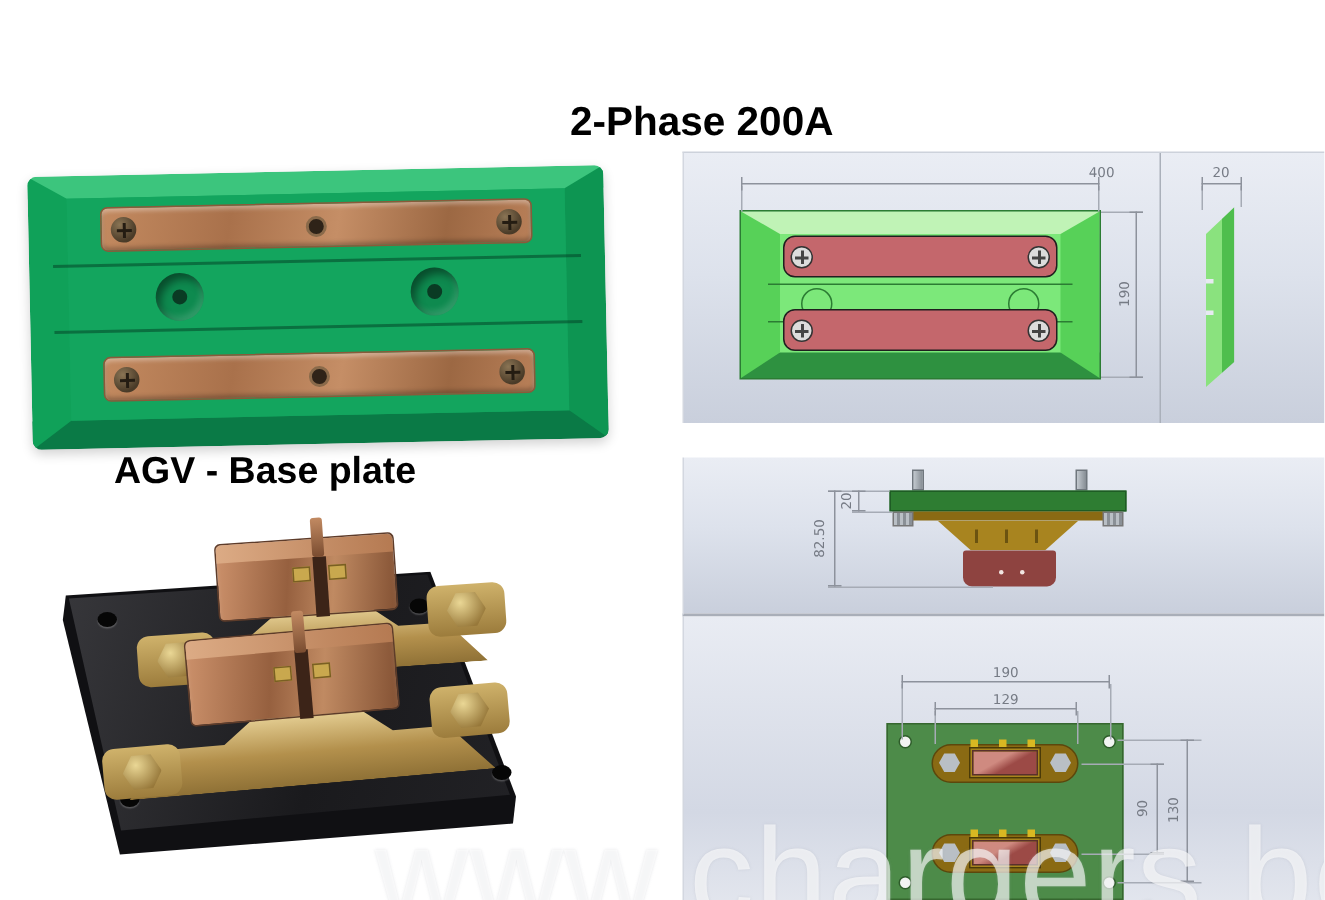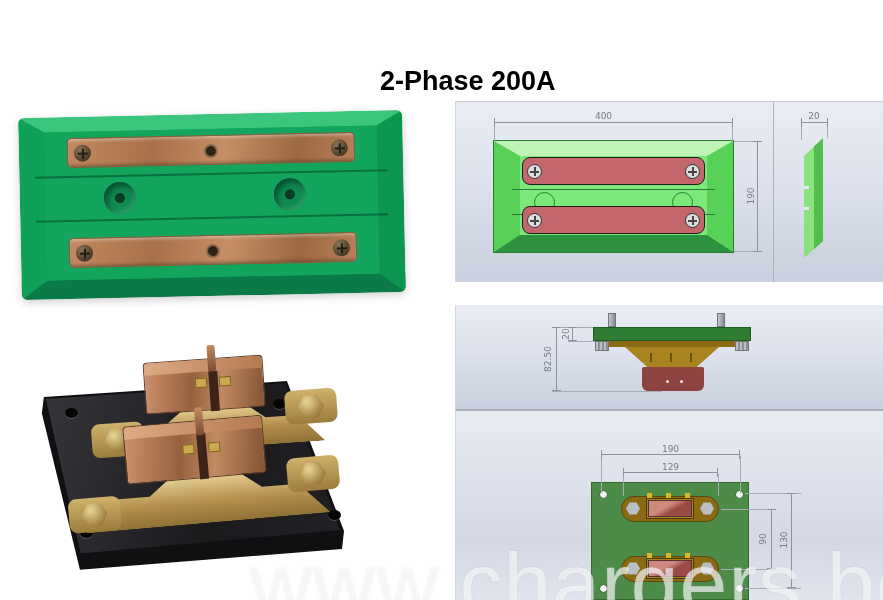--- a/index.html
+++ b/index.html
@@ -149,20 +149,21 @@
         <span class="cu-screw" style="left:6px;">
             <i></i>
           </span>
         <span class="cu-screw" style="right:6px;">
             <i></i>
           </span>
         <span class="cu-hole"></span>
       </div>
     </div>
   </div>
+  <div class="photo-label" style="left:76px;top:252px;">AGV - Base plate</div>
 
   <div class="photo-coll">
     <div class="cp-sil"></div>
     <div class="cp-top"></div>
     <div class="cp-hole" style="left:45px;top:66px;"></div>
     <div class="cp-hole" style="left:253px;top:57px;"></div>
     <div class="cp-hole" style="left:308px;top:168px;"></div>
     <div class="cp-hole" style="left:60px;top:186px;"></div>
 
     <div class="asm" style="left:88px;top:16px;width:215px;height:105px;transform:rotate(-4deg);">
@@ -220,21 +221,21 @@
           </span>
         <span class="screwhead" style="right:4px;">
             <i></i>
           </span>
       </div>
     </div>
 
     <div class="xl" style="left:38px;top:22px;width:1px;height:17px;"></div>
     <div class="xl" style="left:276px;top:22px;width:1px;height:17px;"></div>
     <div class="dh" style="left:38px;top:20px;width:239px;"></div>
-    <span class="dl" style="left:28px;top:10px;width:239px;">400</span>
+    <span class="dl" style="left:48px;top:10px;width:239px;text-align:right;">400</span>
 
     <div class="xl" style="left:278px;top:39px;width:28px;height:1px;"></div>
     <div class="xl" style="left:278px;top:149px;width:28px;height:1px;"></div>
     <div class="dv" style="left:301px;top:39px;height:111px;"></div>
     <span class="dl rot" style="left:295px;top:94px;">190</span>
 
     <div class="divider-v"></div>
 
     <div class="sv-shape"></div>
     <div class="sv-notch" style="top:84px;"></div>

